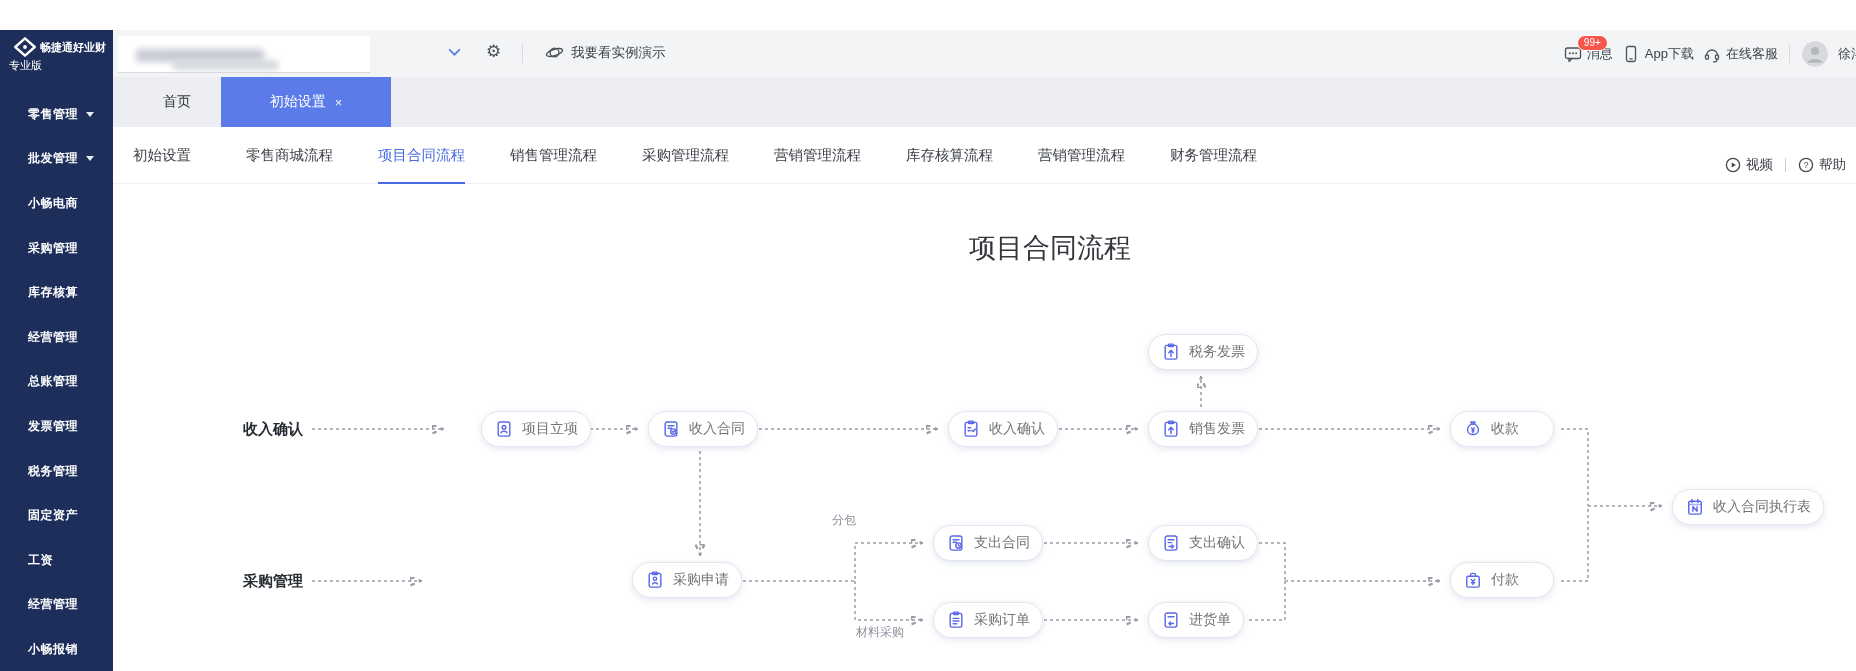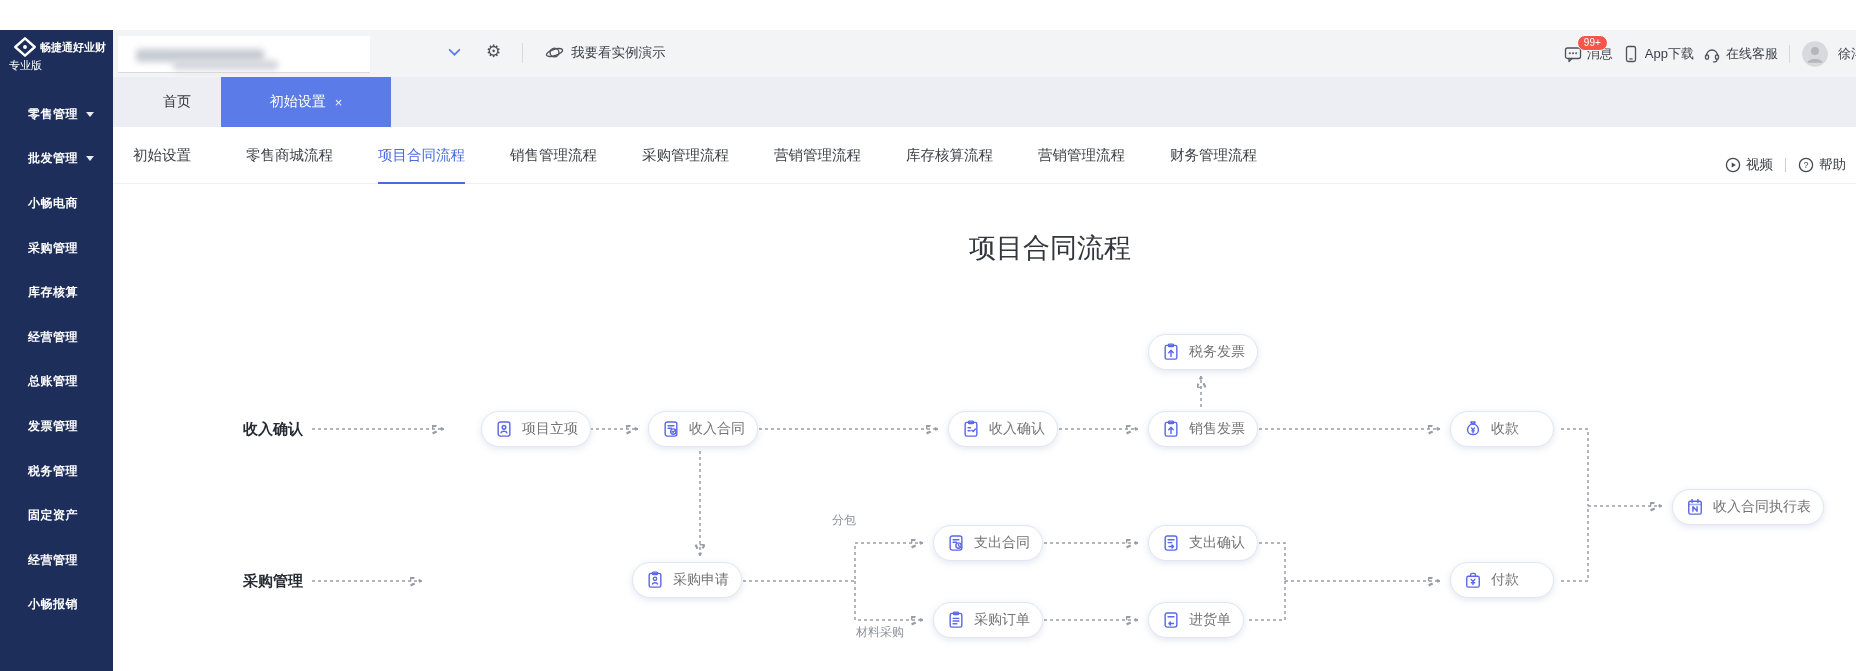--- a/index.html
+++ b/index.html
@@ -162,20 +162,23 @@
         <span>总账管理</span>
       </div>
     <div class="side-item">
         <span>发票管理</span>
       </div>
     <div class="side-item">
         <span>税务管理</span>
       </div>
     <div class="side-item">
         <span>固定资产</span>
+      </div>
+    <div class="side-item">
+        <span>工资</span>
       </div>
     <div class="side-item">
         <span>经营管理</span>
       </div>
     <div class="side-item">
         <span>小畅报销</span>
       </div>
   </div>
 
   <div class="content">

